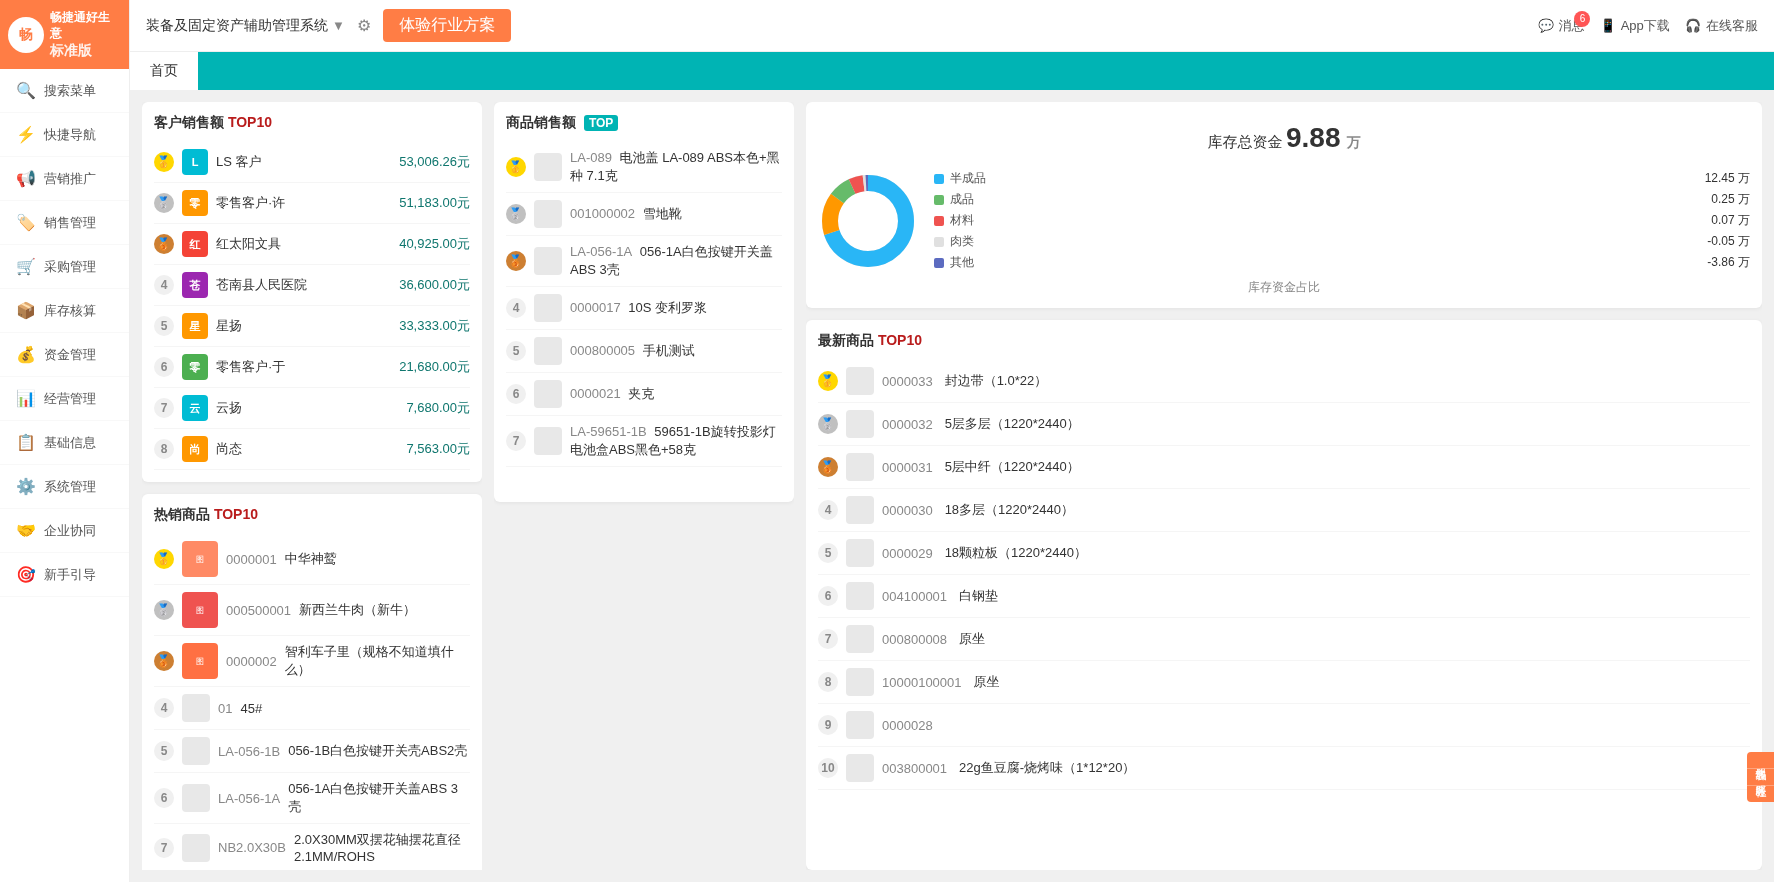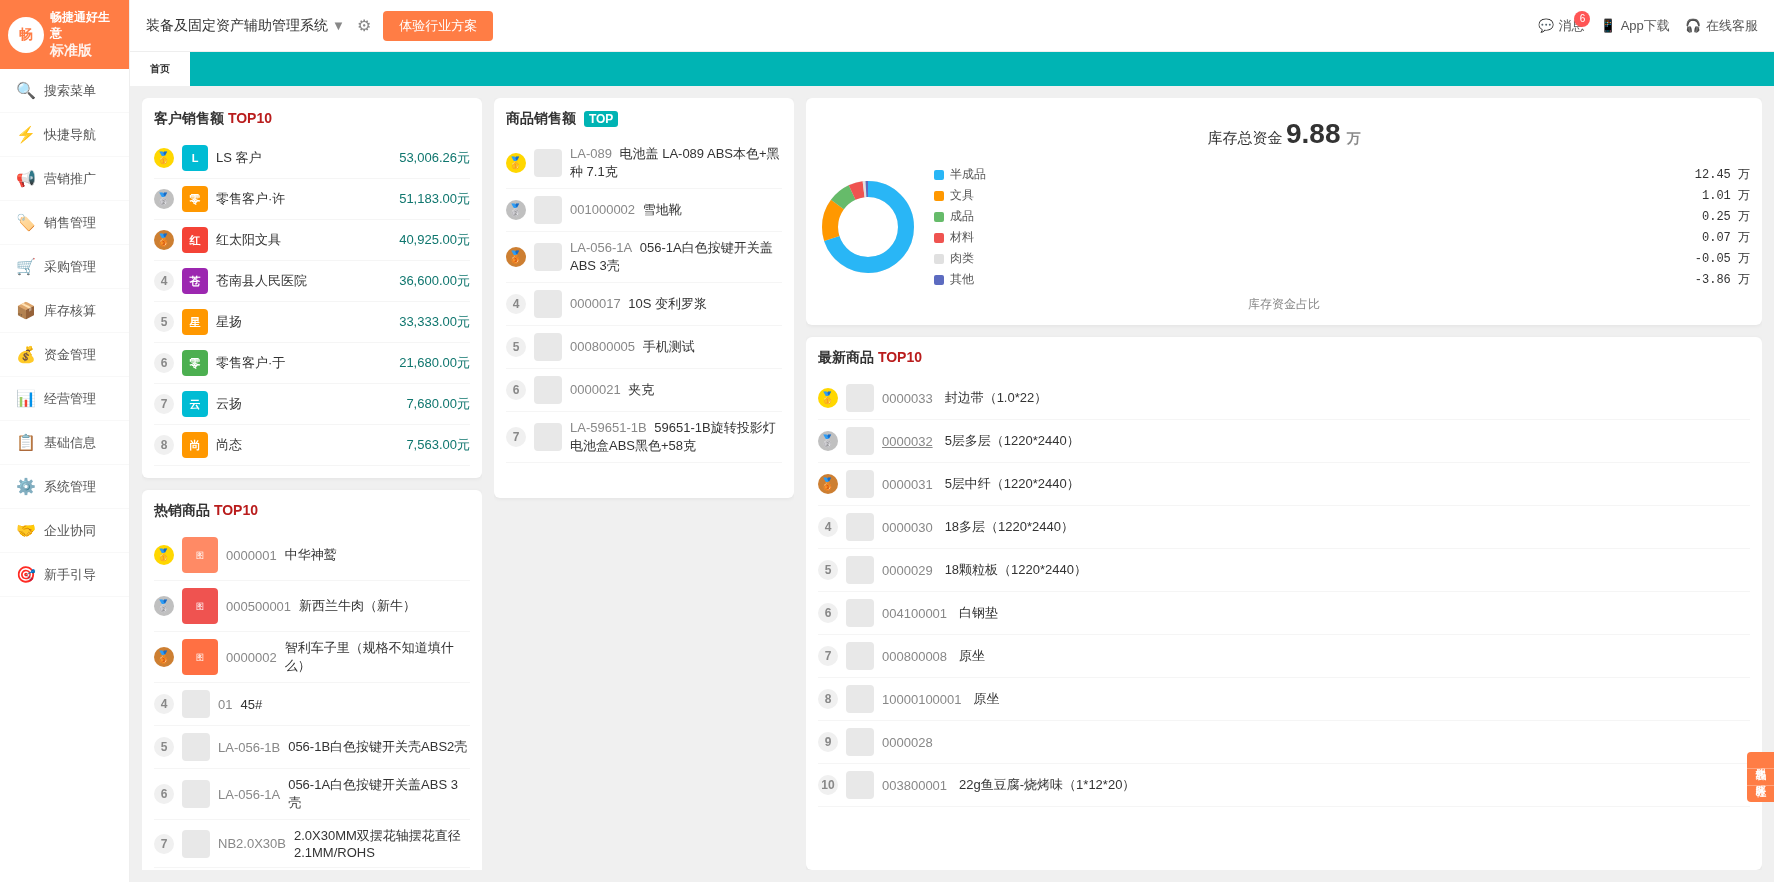--- a/index.html
+++ b/index.html
@@ -64,21 +64,21 @@
       display: flex; align-items: center; gap: 4px; cursor: pointer; color: #333;
     }
     .topbar-gear { cursor: pointer; color: #888; font-size: 16px; }
     .topbar-btn {
       background: #ff7d45;
       color: #fff;
       border: none;
       padding: 6px 16px;
       border-radius: 4px;
       cursor: pointer;
-      font-size: 13px;
+      font-size: 16px;
     }
     .topbar-right {
       display: flex; align-items: center; gap: 16px; margin-left: auto;
     }
     .topbar-right-item {
       display: flex; align-items: center; gap: 4px; color: #555; cursor: pointer; font-size: 13px; position: relative;
     }
     .badge {
       background: #f55;
       color: #fff;
@@ -93,22 +93,22 @@
     
     .nav-tabs {
       background: #00b4b4;
       display: flex;
       flex-shrink: 0;
     }
     .nav-tab {
       padding: 10px 20px;
       color: #fff;
       cursor: pointer;
-      font-size: 10px;
-      font-weight: 700;
+      font-size: 14px;
+      font-weight: 400;
     }
     .nav-tab.active {
       background: #fff;
       color: #333;
     }
 
     .card {
       background: #fff;
       border-radius: 6px;
       padding: 12px;
@@ -212,21 +212,21 @@
       flex-shrink: 0;
     }
 
     .legend {
       flex: 1;
       display: flex;
       flex-direction: column;
       gap: 4px;
     }
     .legend-item {
-      display: flex; align-items: center; gap: 6px; font-size: 12px; font-family: Liberation Mono, monospace;
+      display: flex; align-items: center; gap: 6px; font-size: 12px;
     }
     .legend-dot {
       width: 10px; height: 10px;
       border-radius: 2px;
       flex-shrink: 0;
     }
     .legend-name { flex: 1; color: #555; }
     .legend-value { color: #333; }
 
     
@@ -593,25 +593,20 @@
 
             <circle cx="50" cy="50" r="38" fill="none" stroke="#5c6bc0" stroke-width="16" stroke-dasharray="2.4 238.76" stroke-dashoffset="-236.3" transform="rotate(-90 50 50)"></circle>
           </svg>
           <div class="legend">
             <div class="legend-item">
               <div class="legend-dot" style="background:#29b6f6;"></div>
               <span class="legend-name">半成品</span>
               <span class="legend-value">12.45 万</span>
             </div>
             <div class="legend-item">
-              <div class="legend-dot" style="background:#ff9800;"></div>
-              <span class="legend-name">文具</span>
-              <span class="legend-value">1.01 万</span>
-            </div>
-            <div class="legend-item">
               <div class="legend-dot" style="background:#66bb6a;"></div>
               <span class="legend-name">成品</span>
               <span class="legend-value">0.25 万</span>
             </div>
             <div class="legend-item">
               <div class="legend-dot" style="background:#ef5350;"></div>
               <span class="legend-name">材料</span>
               <span class="legend-value">0.07 万</span>
             </div>
             <div class="legend-item">
@@ -635,21 +630,21 @@
         </div>
         <div class="rank-item">
           <span class="rank-num gold">🥇</span>
           <div class="product-img-placeholder"></div>
           <span style="color:#888;margin-right:4px;">0000033</span>
           <span class="rank-name">封边带（1.0*22）</span>
         </div>
         <div class="rank-item">
           <span class="rank-num silver">🥈</span>
           <div class="product-img-placeholder"></div>
-          <span style="color:#888;margin-right:4px;text-decoration:underline;">0000032</span>
+          <span style="color:#888;margin-right:4px;">0000032</span>
           <span class="rank-name">5层多层（1220*2440）</span>
         </div>
         <div class="rank-item">
           <span class="rank-num bronze">🥉</span>
           <div class="product-img-placeholder"></div>
           <span style="color:#888;margin-right:4px;">0000031</span>
           <span class="rank-name">5层中纤（1220*2440）</span>
         </div>
         <div class="rank-item">
           <span class="rank-num normal">4</span>

